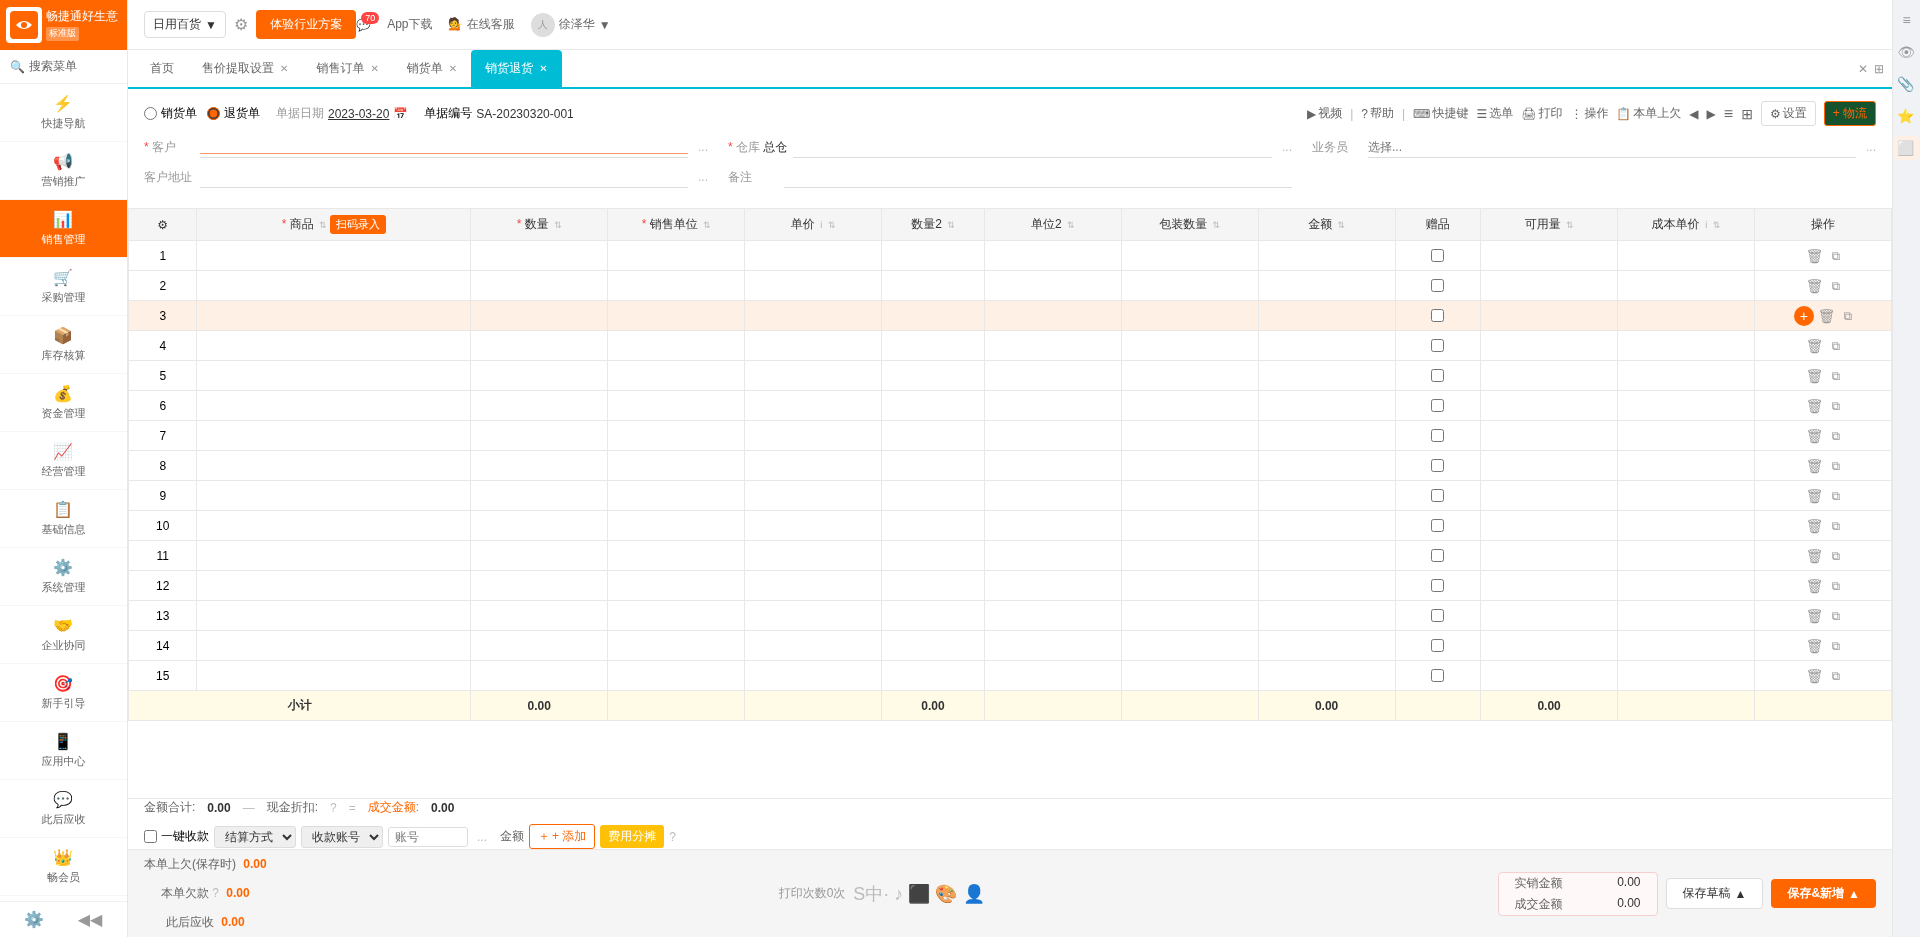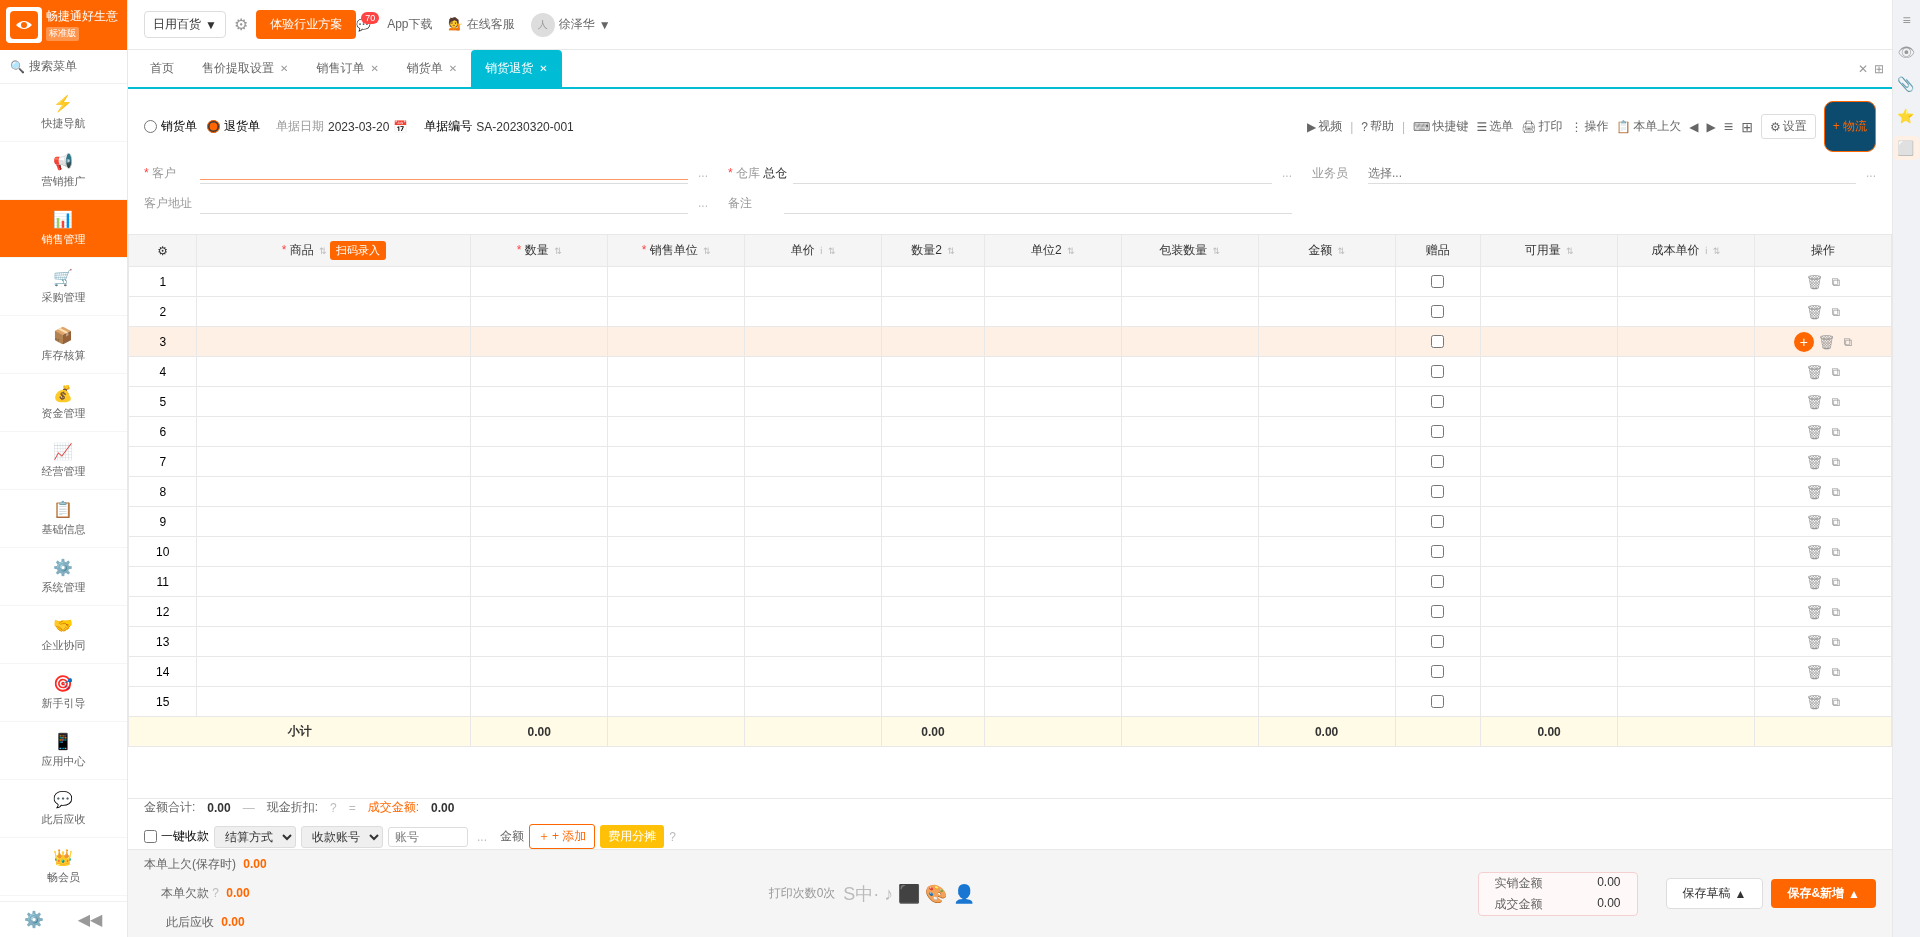--- a/index.html
+++ b/index.html
@@ -53,21 +53,21 @@
     .radio-group { display: flex; align-items: center; gap: 10px; }
     .radio-item { display: flex; align-items: center; gap: 4px; cursor: pointer; }
     .radio-item input[type=radio] { accent-color: #ff6600; }
     .form-date { display: flex; align-items: center; gap: 4px; }
     .form-date label { color: #999; }
     .form-date span { color: #333; }
     .form-code { display: flex; align-items: center; gap: 4px; }
     .form-top-right { display: flex; align-items: center; gap: 8px; color: #666; font-size: 12px; }
     .form-top-right span { cursor: pointer; display: flex; align-items: center; gap: 2px; }
     .set-btn { border: 1px solid #ddd; border-radius: 3px; padding: 3px 8px; cursor: pointer; color: #666; display: flex; align-items: center; gap: 2px; }
-    .add-logistics { background: #0c4a6e; border: 1px solid #ff6600; color: #ff6600; border-radius: 9px; padding: 16px 8px; cursor: pointer; display: flex; align-items: center; gap: 2px; }
+    .add-logistics { background: #14532d; border: 1px solid #ff6600; color: #ff6600; border-radius: 3px; padding: 3px 8px; cursor: pointer; display: flex; align-items: center; gap: 2px; }
 
     
     .form-fields { display: grid; grid-template-columns: 1fr 1fr 1fr; gap: 10px 20px; margin-bottom: 8px; }
     .form-field { display: flex; align-items: center; gap: 6px; }
     .form-field label { color: #999; white-space: nowrap; min-width: 50px; }
     .form-field .field-input { flex: 1; border-bottom: 1px solid #ddd; padding: 2px 0; color: #333; min-height: 22px; display: flex; align-items: center; }
     .form-field .field-input input { border: none; outline: none; width: 100%; font-size: 12px; }
     .field-dots { color: #bbb; margin-left: 4px; }
 
     
@@ -285,21 +285,21 @@
               <input type="radio" name="bill_type" style="">
               <span>销货单</span>
             </label>
             <label class="radio-item">
               <input type="radio" name="bill_type" checked="" style="">
               <span>退货单</span>
             </label>
           </div>
           <div class="form-date">
             <label>单据日期</label>
-            <span style="color:#333;">2023-03-20</span>
+            <span style="color:#333;text-decoration:underline;">2023-03-20</span>
             <span style="cursor:pointer;color:#bbb;">📅</span>
           </div>
           <div class="form-code">
             <label>单据编号</label>
             <span style="color:#333;">SA-20230320-001</span>
           </div>
         </div>
         <div class="form-top-right">
           <span>▶ <span>视频</span></span>
           <span style="color:#bbb;">|</span>
@@ -856,21 +856,21 @@
           <strong style="color:#ff6600;margin-left:4px;">0.00</strong>
         </span>
       </div>
       <div class="footer-center">
         <span style="color:#999;">打印次数0次</span>
 
         <span style="color:#bbb;font-size:18px;">S中· ♪ ⬛ 🎨 👤</span>
       </div>
       <div class="footer-right">
 
-        <div style="background:#fff8f8;border:1px solid #f5d0d0;border-radius:4px;padding:0 16px;margin-right:20px;min-width:160px;text-align:center;">
+        <div style="background:#fff8f8;border:1px solid #f5d0d0;border-radius:4px;padding:0 16px;margin-right:0;min-width:160px;text-align:center;">
           <div class="summary-row">
             <span class="summary-label">实销金额</span>
             <span class="summary-value">0.00</span>
           </div>
           <div class="summary-row">
             <span class="summary-label">成交金额</span>
             <span class="summary-value">0.00</span>
           </div>
         </div>
         <button class="btn-save-draft">

